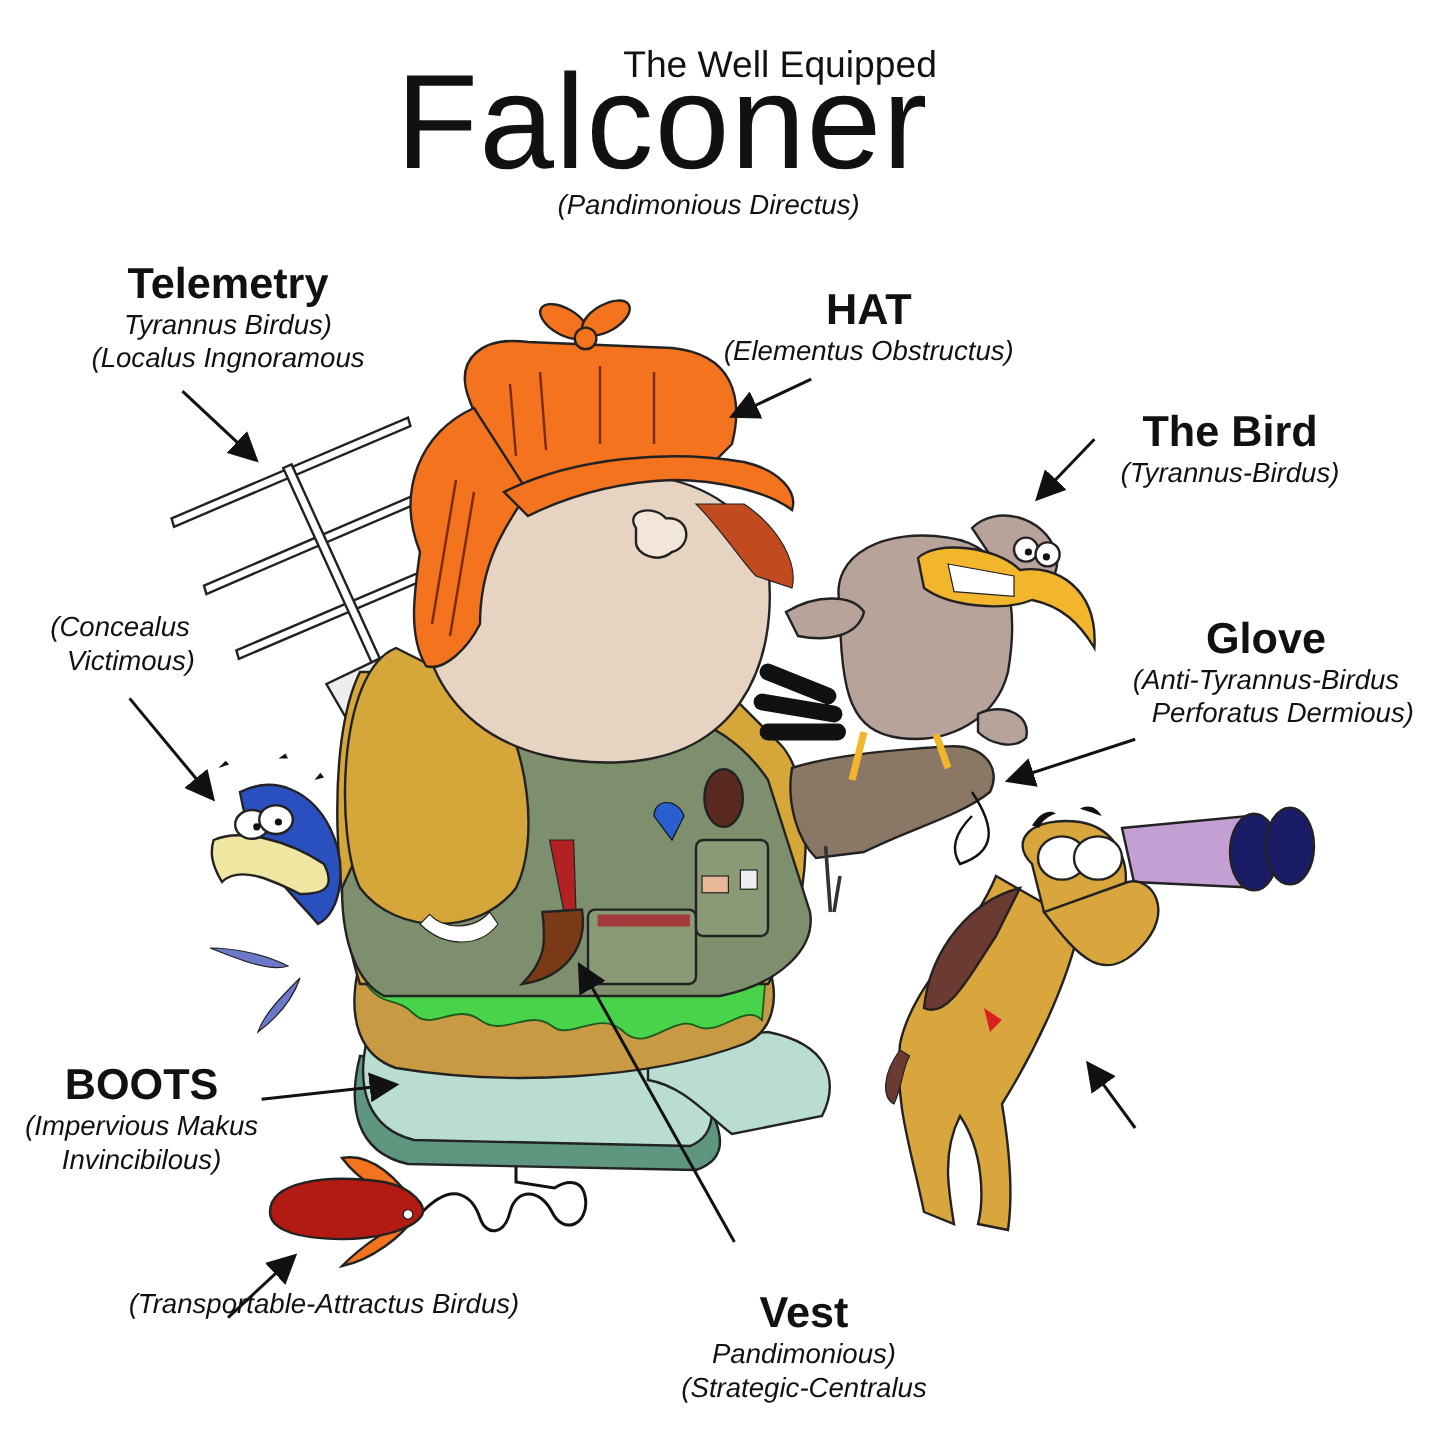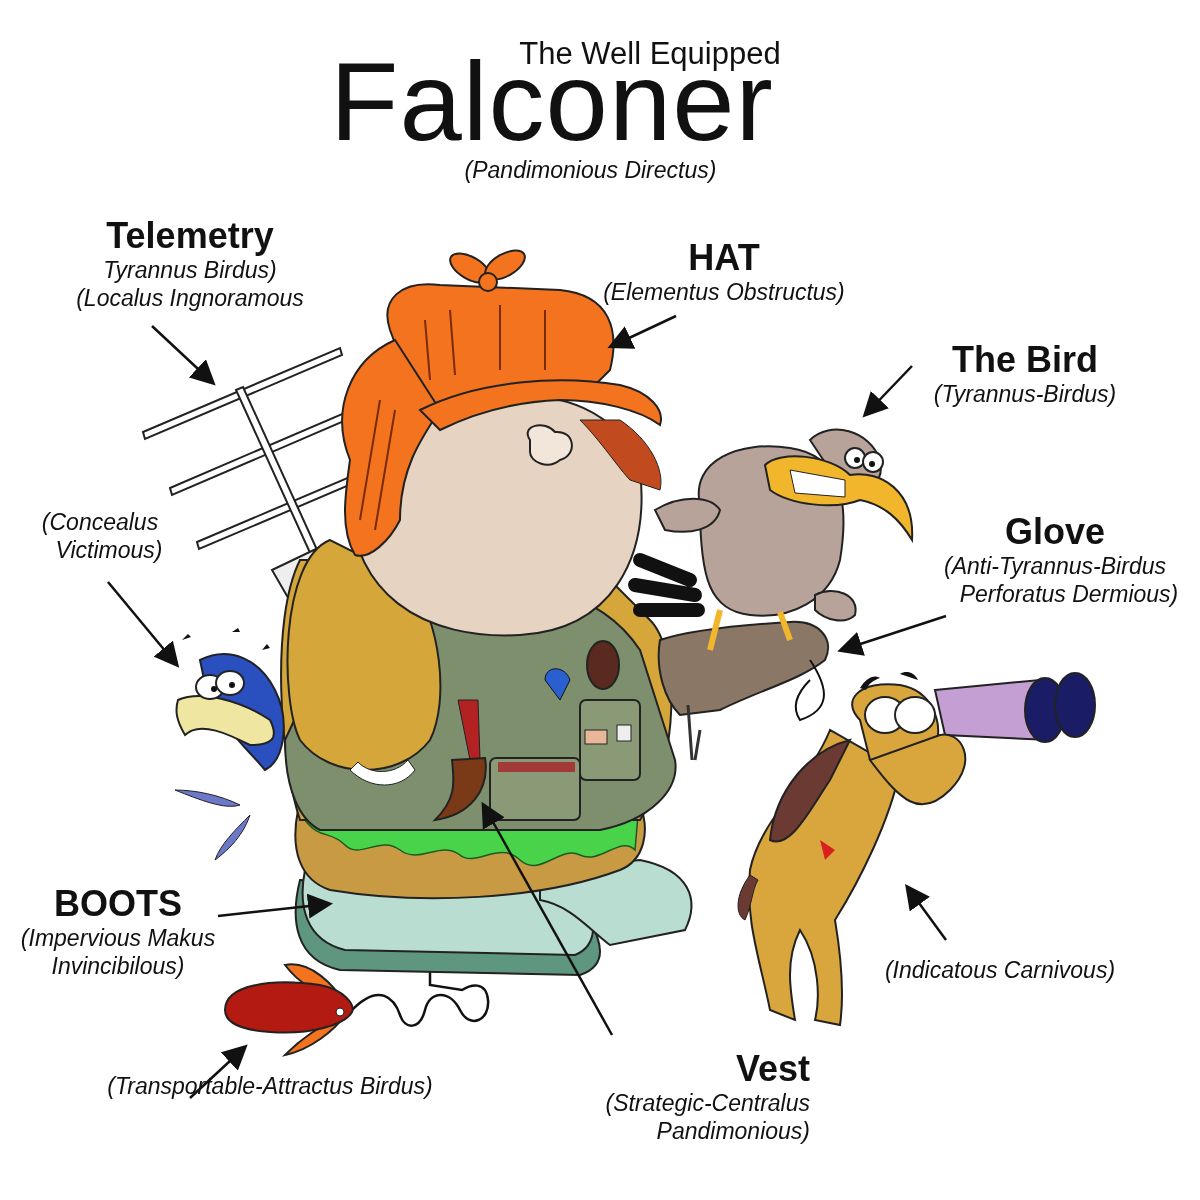--- a/index.html
+++ b/index.html
@@ -195,21 +195,20 @@
 <div class="label" style="left:0px; top:884px; width:236px;">
   <span class="t">BOOTS</span>
   <span class="s">(Impervious Makus</span>
   <span class="s">Invincibilous)</span>
 </div>
 
 <div class="label" style="left:60px; top:1072px; width:420px;">
   <span class="s">(Transportable-Attractus Birdus)</span>
 </div>
 
-<div class="label" style="left:530px; top:1049px; width:280px;text-align:right;">
+<div class="label" style="left:530px; top:1074px; width:280px;">
   <span class="t">Vest</span>
+  <span class="s">Pandimonious)</span>
   <span class="s">(Strategic-Centralus</span>
-  <span class="s">Pandimonious)</span>
 </div>
 
 <div class="label" style="left:850px; top:956px; width:300px;">
-  <span class="s">(Indicatous Carnivous)</span>
 </div>
 
 </body></html>

